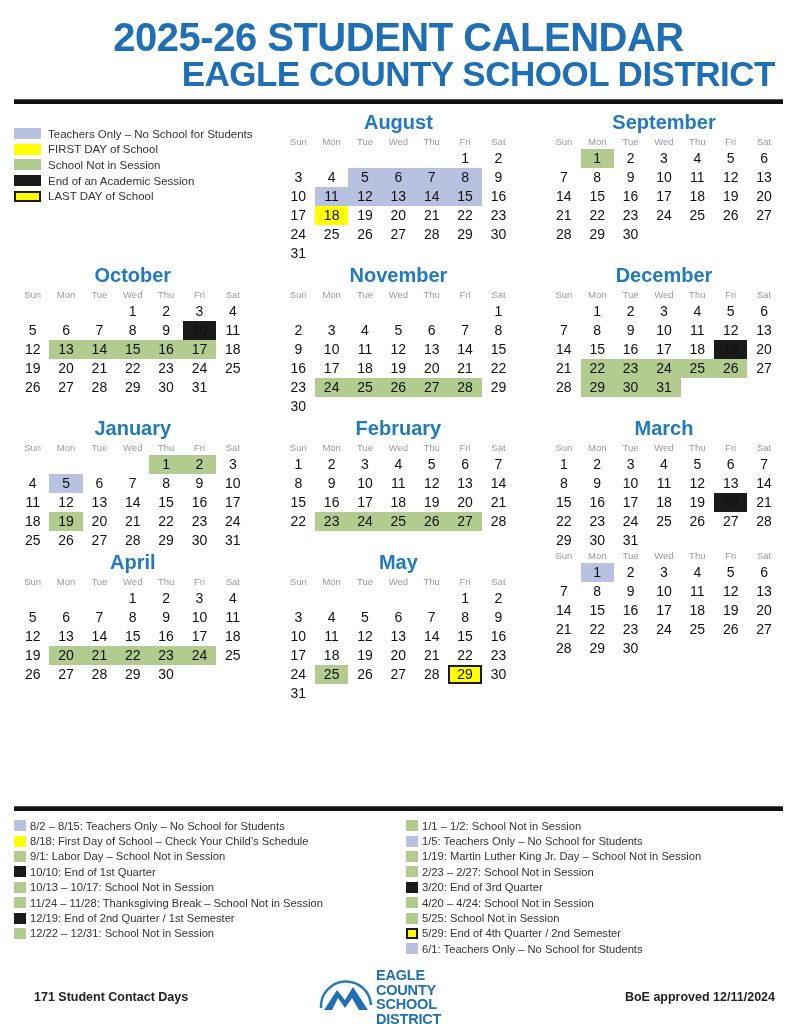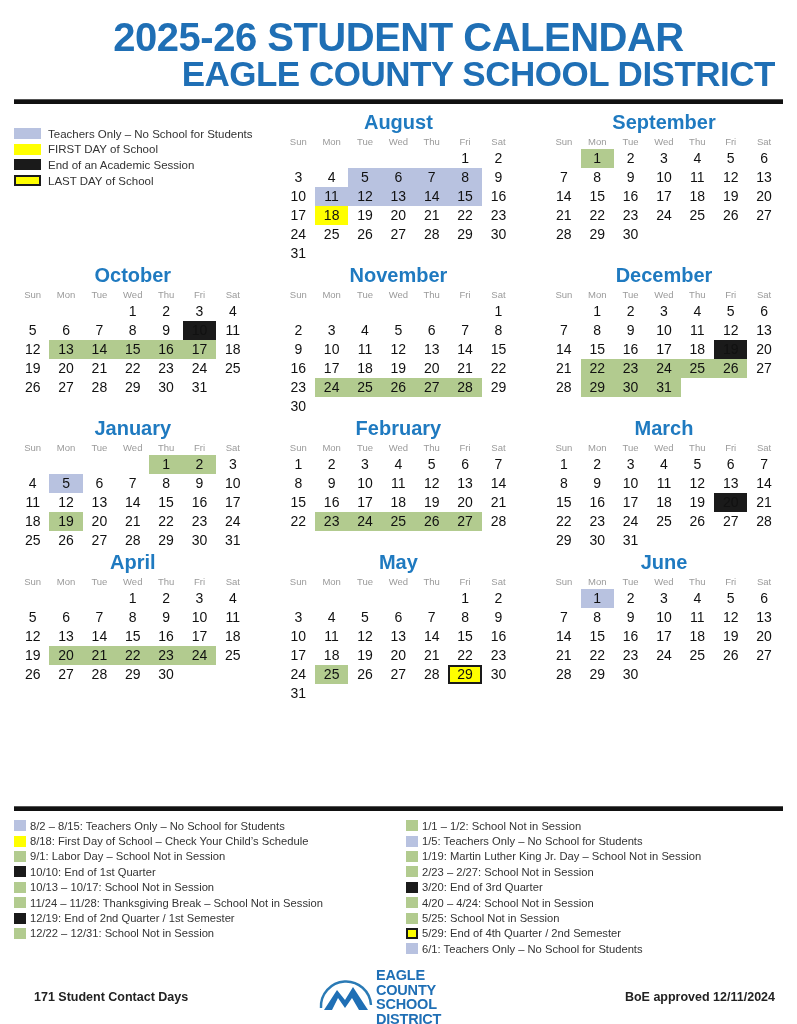--- a/index.html
+++ b/index.html
@@ -214,20 +214,24 @@
   <div class="toplegend" id="top-legend">
       <div class="row">
         <div class="sw sw-blue"></div>
         <div class="lb">Teachers Only – No School for Students</div>
       </div>
       <div class="row">
         <div class="sw sw-yellow"></div>
         <div class="lb">FIRST DAY of School</div>
       </div>
       <div class="row">
+        <div class="sw sw-green"></div>
+        <div class="lb">School Not in Session</div>
+      </div>
+      <div class="row">
         <div class="sw sw-black"></div>
         <div class="lb">End of an Academic Session</div>
       </div>
       <div class="row">
         <div class="sw sw-lastday"></div>
         <div class="lb">LAST DAY of School</div>
       </div>
     </div>
 
   <div class="months" id="months">
@@ -881,21 +885,20 @@
                 <td class="blank"></td>
                 <td class="blank"></td>
                 <td class="blank"></td>
                 <td class="blank"></td>
                 <td class="blank"></td>
               </tr>
             </tbody>
           </table>
         </div>
         <div class="mcell">
-          <div class="mtitle">June</div>
           <table class="cal">
             <thead>
               <tr>
                 <th>Sun</th>
                 <th>Mon</th>
                 <th>Tue</th>
                 <th>Wed</th>
                 <th>Thu</th>
                 <th>Fri</th>
                 <th>Sat</th>

